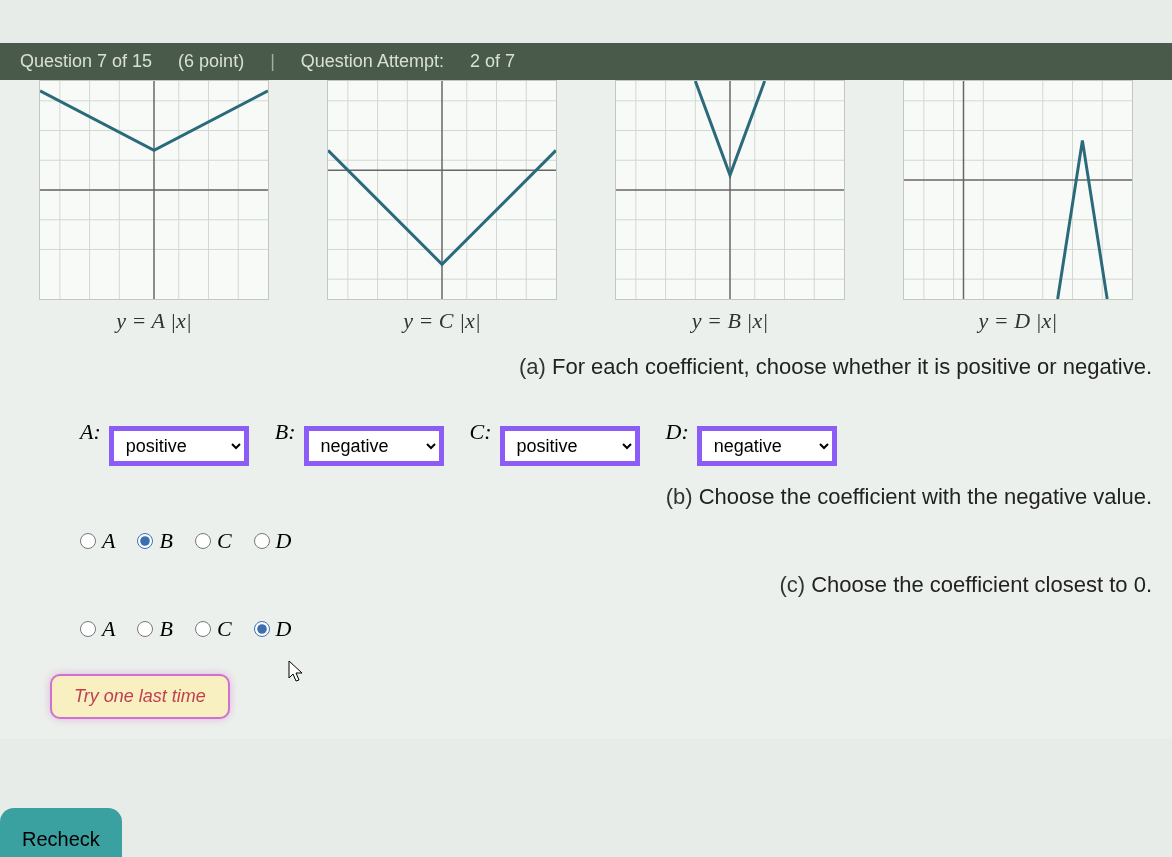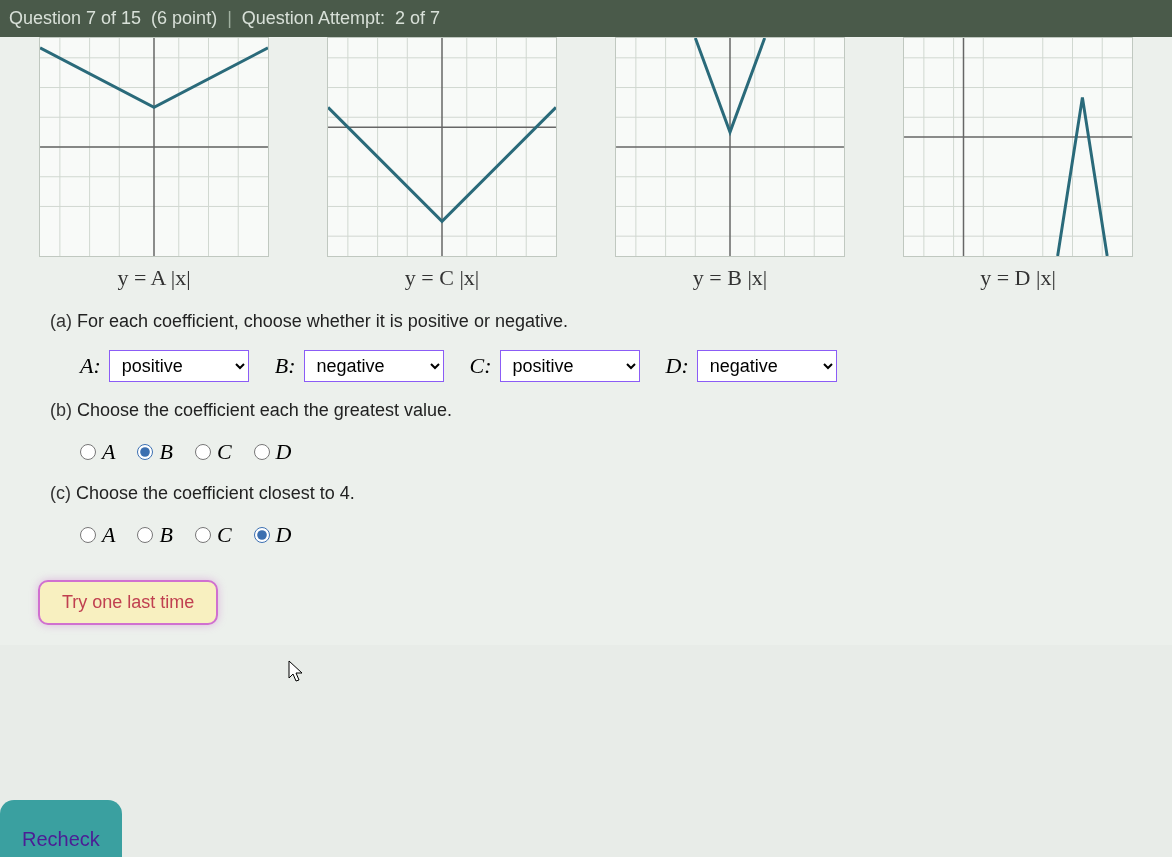--- a/index.html
+++ b/index.html
@@ -7,26 +7,27 @@
     font-family: Arial, Helvetica, sans-serif;
     background: #e8ece8;
     width: 1172px;
     height: 857px;
     overflow: hidden;
     position: relative;
   }
   .header {
     background: #4a5a4a;
     color: #d8e0d8;
-    padding: 8px 9px;
+    padding: 8px 20px;
     font-size: 18px;
     font-weight: 500;
     display: flex;
     align-items: center;
-    gap: 10px;
+    gap: 26px;
+    margin-top: 43px;
   }
   .header .sep { color: #a0b0a0; }
   .content {
     padding: 0 20px 20px 20px;
     background: #ecf0ec;
   }
   .graphs-row {
     display: flex;
     gap: 20px;
     align-items: flex-end;
@@ -43,27 +44,29 @@
     height: 220px;
     background: #f8faf8;
     border: 1px solid #c0c8c0;
     position: relative;
     overflow: hidden;
   }
   .graph svg { position: absolute; inset: 0; width: 100%; height: 100%; }
   .graph-label {
     margin-top: 8px;
     font-size: 22px;
+    font-style: italic;
     color: #333;
     font-family: "Times New Roman", serif;
   }
   .question-section {
     margin: 18px 0 18px 30px;
-    font-size: 18px;
+    font-size: 22px;
     color: #222;
+    text-align: right;
   }
   .part-label { color: #333; }
   .dropdown-row {
     margin: 14px 0 18px 60px;
     display: flex;
     align-items: center;
     gap: 26px;
     flex-wrap: wrap;
   }
   .dd-group {
@@ -73,23 +76,24 @@
     font-size: 20px;
   }
   .dd-group .coef {
     font-style: italic;
     font-family: "Times New Roman", serif;
     font-size: 22px;
   }
   select.coef-select {
     font-size: 18px;
     padding: 4px 8px;
-    border: 1px solid #8b5cf6;
+    border: 5px solid #8b5cf6;
     background: #fff;
     min-width: 140px;
+    margin-top: 28px;
   }
   .radio-row {
     margin: 12px 0 14px 60px;
     display: flex;
     align-items: center;
     gap: 22px;
     font-size: 20px;
   }
   .radio-opt {
     display: flex;
@@ -101,38 +105,39 @@
     font-family: "Times New Roman", serif;
     font-size: 22px;
   }
   input[type=radio] {
     width: 16px;
     height: 16px;
     accent-color: #3b6fb0;
   }
   .try-btn {
     display: inline-block;
-    margin: 18px 0 0 18px;
+    margin: 18px 0 0 30px;
     padding: 10px 22px;
     border: 2px solid #d070d0;
     border-radius: 10px;
     background: #f8f0c0;
     color: #c04050;
     font-size: 18px;
     font-weight: 500;
     box-shadow: 0 0 8px rgba(200,100,200,0.4);
     cursor: pointer;
+    font-style: italic;
   }
   .recheck {
     position: absolute;
     left: 0;
     bottom: 0;
     background: #3aa0a0;
-    color: #4c1d95;
-    padding: 28px 22px 6px 22px;
+    color: #000000;
+    padding: 20px 22px 6px 22px;
     border-radius: 14px 14px 0 0;
     font-size: 20px;
   }
   .cursor {
     position: absolute;
     left: 288px;
     top: 660px;
     width: 18px;
     height: 24px;
     pointer-events: none;
@@ -274,21 +279,21 @@
     </div>
     <div class="dd-group">
       <span class="coef">D:</span>
       <select class="coef-select"><option value="positive">positive</option><option value="negative" selected="">negative</option></select>
     </div>
   </div>
 
   
   <div class="question-section">
     <span class="part-label">(b)</span>
-    <span>Choose the coefficient each the greatest value.</span>
+    <span>Choose the coefficient with the negative value.</span>
   </div>
   <div class="radio-row">
     <label class="radio-opt">
         <input type="radio" name="pb" style="">
         <span class="lbl">A</span>
       </label>
     <label class="radio-opt">
         <input type="radio" name="pb" checked="" style="">
         <span class="lbl">B</span>
       </label>
@@ -298,21 +303,21 @@
       </label>
     <label class="radio-opt">
         <input type="radio" name="pb" style="">
         <span class="lbl">D</span>
       </label>
   </div>
 
   
   <div class="question-section">
     <span class="part-label">(c)</span>
-    <span>Choose the coefficient closest to 4.</span>
+    <span>Choose the coefficient closest to 0.</span>
   </div>
   <div class="radio-row">
     <label class="radio-opt">
         <input type="radio" name="pc" style="">
         <span class="lbl">A</span>
       </label>
     <label class="radio-opt">
         <input type="radio" name="pc" style="">
         <span class="lbl">B</span>
       </label>

